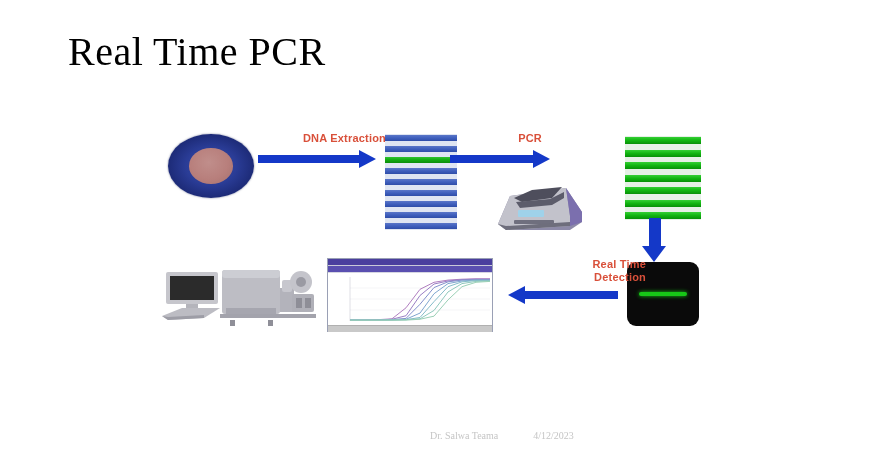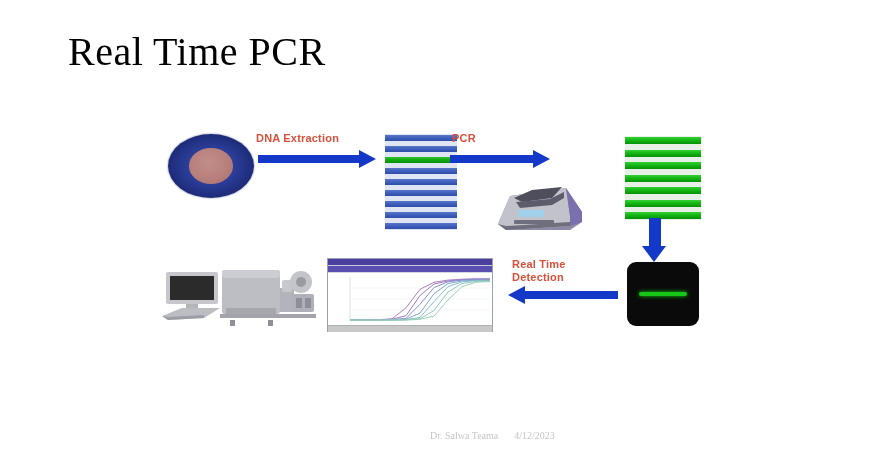--- a/index.html
+++ b/index.html
@@ -136,27 +136,27 @@
   #arrow-detect .shaft { right: 0; width: 96px; }
 
   
   .step-label {
     position: absolute;
     font-family: "Liberation Sans", sans-serif;
     font-weight: bold;
     font-size: 11px;
     line-height: 13px;
     color: #d9503a;
-    text-align: left;
+    text-align: right;
     letter-spacing: 0.2px;
     white-space: pre-line;
   }
   #label-dna     { left: 256px; top: 22px; width: 130px; }
   #label-pcr     { left: 452px; top: 22px; width: 90px;  }
-  #label-detect  { left: 512px; top: 148px; width: 106px; }
+  #label-detect  { left: 540px; top: 148px; width: 106px; }
 
   
   .gel {
     position: absolute;
     display: flex;
     flex-direction: column;
     justify-content: space-between;
     background: #e9ecf5;
     padding: 1px 0;
   }
@@ -276,21 +276,21 @@
   
   #footer {
     position: absolute;
     left: 430px;
     top: 430px;
     width: 260px;
     font-family: "Liberation Serif", serif;
     font-size: 10px;
     color: #c5c5c5;
     display: flex;
-    gap: 16px;
+    gap: 35px;
     white-space: nowrap;
   }
 </style>
 </head>
 <body>
 
 <div id="slide">
 
   <div id="slide-title">Real Time PCR</div>
 

